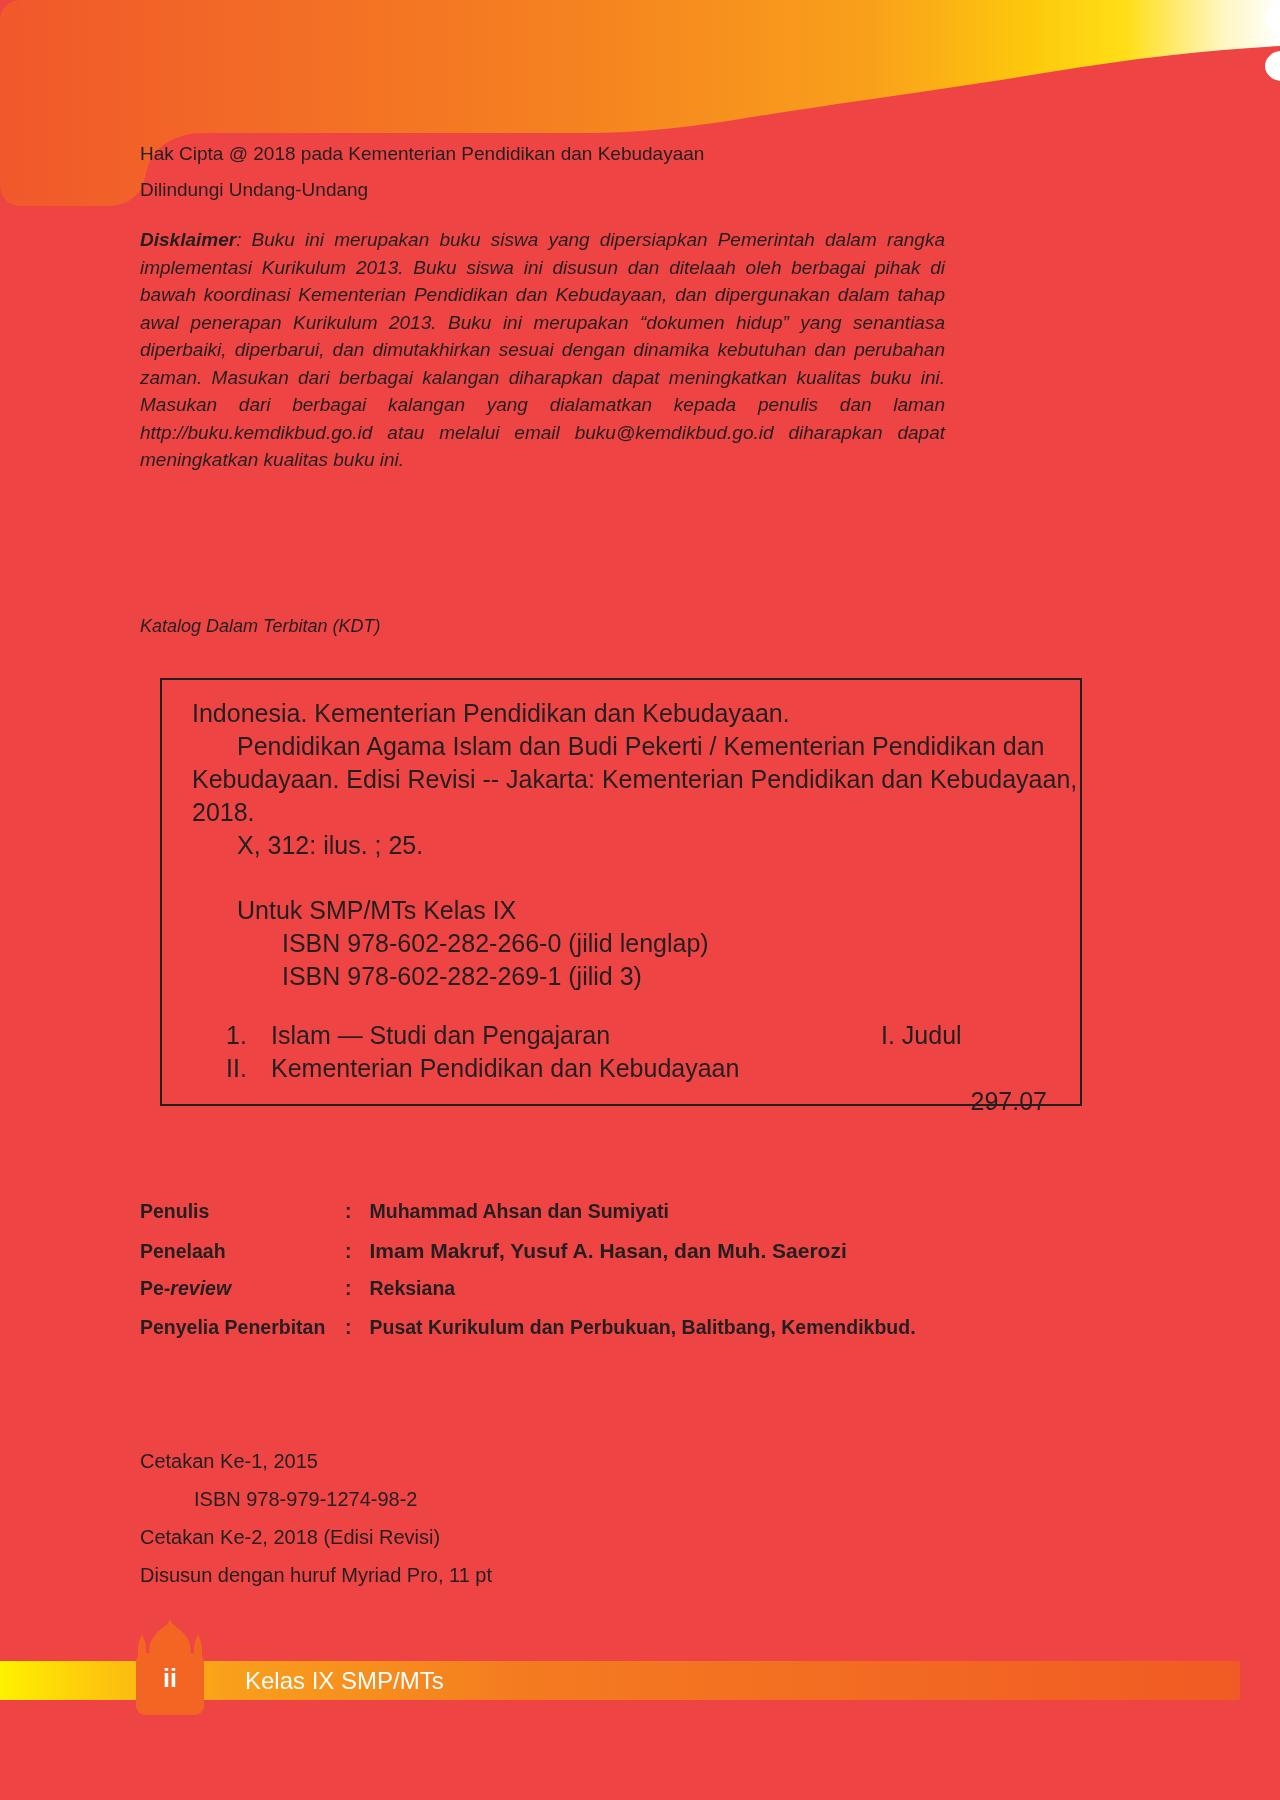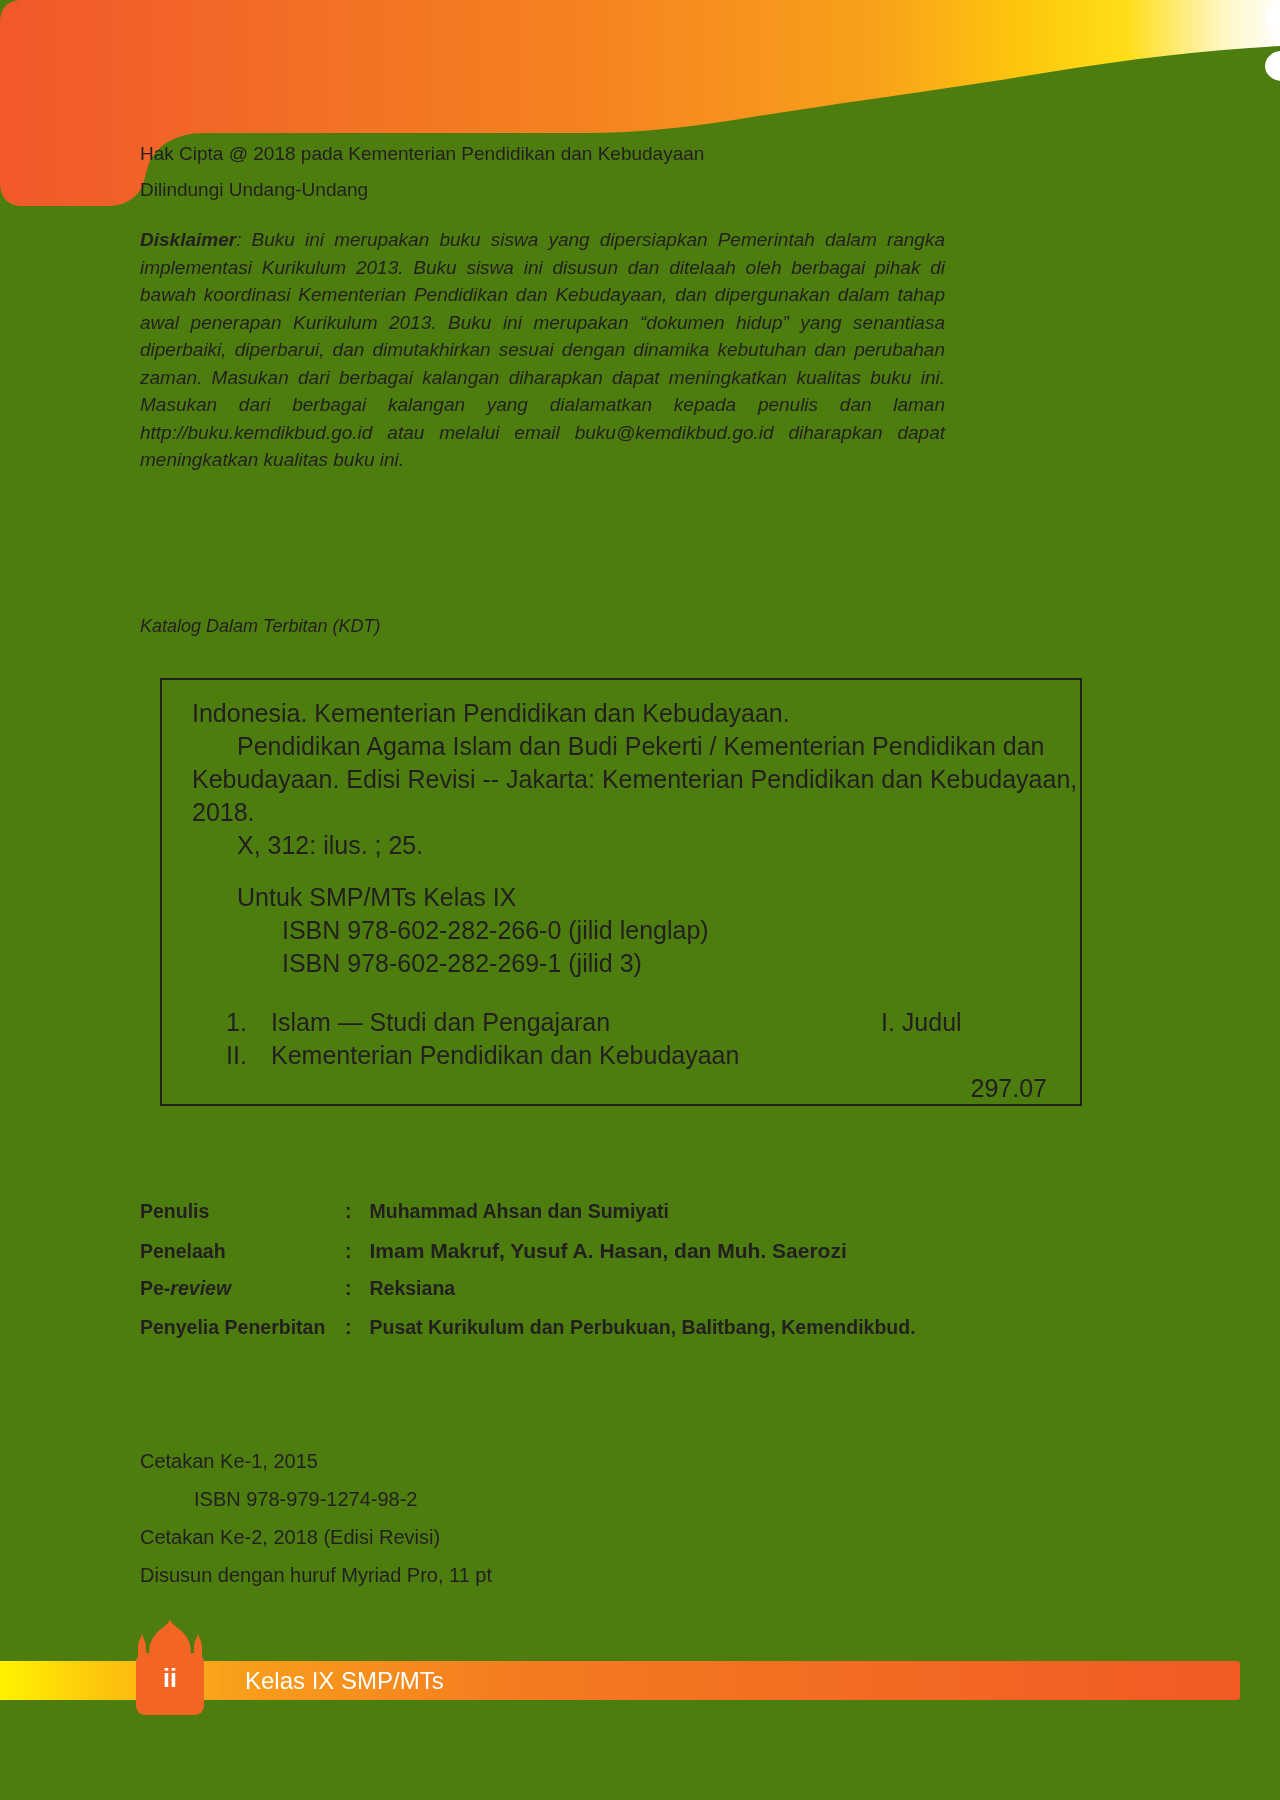--- a/index.html
+++ b/index.html
@@ -1,20 +1,20 @@
 <!DOCTYPE html>
 <html><head>
 <meta charset="utf-8">
 <style>
   html,body{margin:0;padding:0;background:#ffffff;}
   .page{
     position:relative;
     width:1280px;
     height:1800px;
-    background:#4d7c0f;
+    background:#ef4444;
     overflow:hidden;
     font-family:"Liberation Sans","DejaVu Sans",sans-serif;
     color:#231f20;
   }
   
   .swoosh{position:absolute;top:0;left:0;width:1280px;height:210px;}
   
   .copyright{position:absolute;left:140px;top:136px;font-size:19px;line-height:36px;}
   
   .disclaimer{
@@ -31,21 +31,21 @@
   
   .kdt-box{
     position:absolute;left:160px;top:678px;width:922px;height:428px;
     border:2.5px solid #231f20;box-sizing:border-box;
     font-size:25px;line-height:33px;
     padding-top:17px;
   }
   .kdt-box .ind-a{margin-left:30px;}
   .kdt-box .ind-b{margin-left:75px;}
   .kdt-box .ind-c{margin-left:120px;}
-  .kdt-box .gap-s{margin-top:19px;}
+  .kdt-box .gap-s{margin-top:32px;}
   .kdt-box .gap-m{margin-top:26px;}
   .kdt-item{position:relative;margin-left:64px;}
   .kdt-item .no{display:inline-block;width:45px;}
   .kdt-item .right-label{position:absolute;left:655px;top:0;}
   .kdt-ddc{text-align:right;margin-right:33px;}
   
   .credits{position:absolute;left:140px;top:1200px;font-size:19.5px;font-weight:bold;}
   .credits .row{display:flex;align-items:baseline;height:38.5px;}
   .credits .lbl{width:205px;flex:none;}
   .credits .colon{flex:none;}

